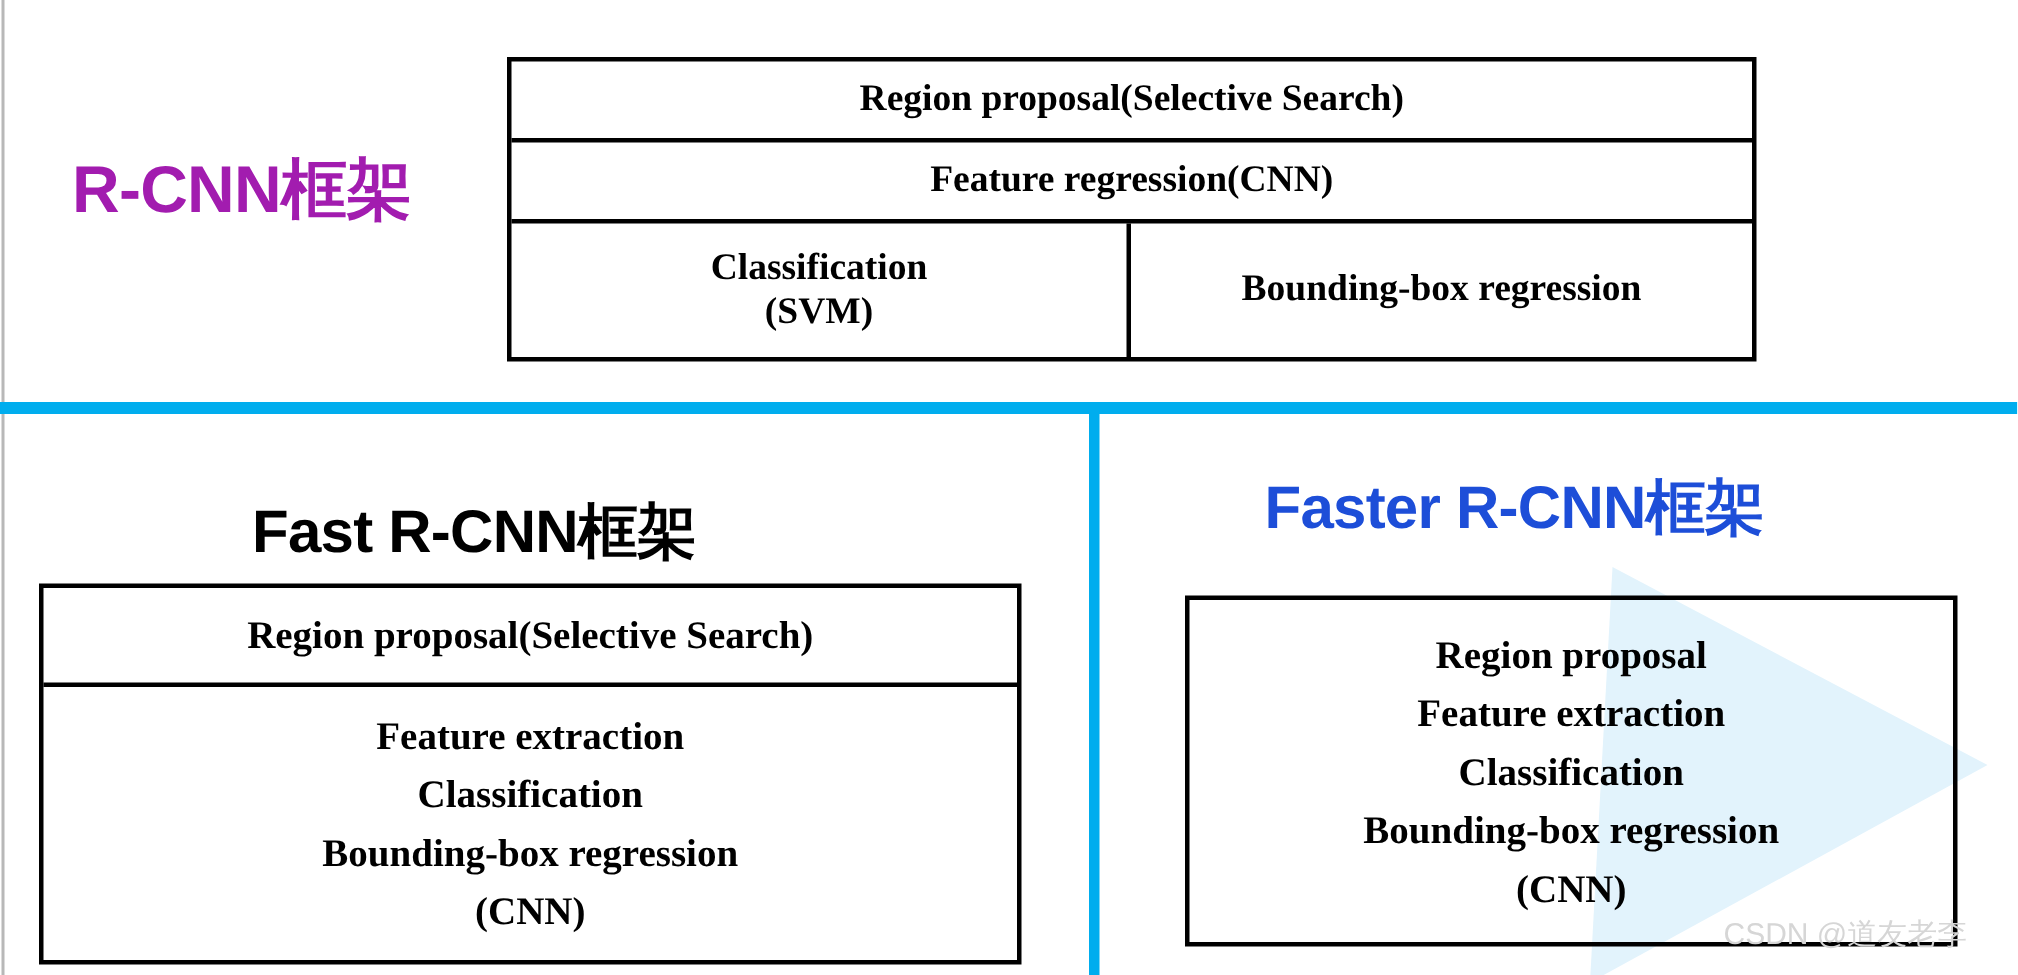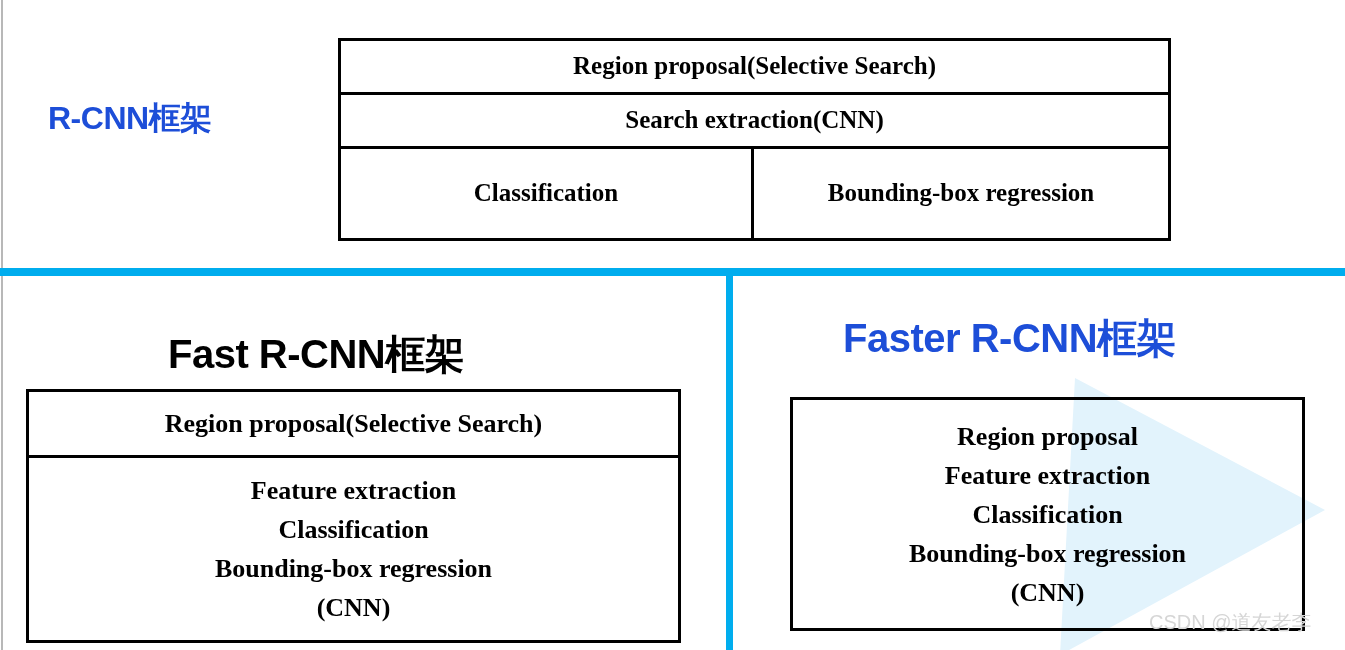--- a/index.html
+++ b/index.html
@@ -56,23 +56,23 @@
     width: 7px;
     height: 378px;
     background: #00ADEE;
   }
 
   
   .rcnn-title {
     position: absolute;
     left: 48px;
     top: 97px;
-    font-size: 32px;
-    font-weight: bold;
-    color: #1d4ed8;
+    font-size: 44px;
+    font-weight: bold;
+    color: #a21caf;
     letter-spacing: -0.5px;
     white-space: nowrap;
     text-align: center;
   }
 
   .rcnn-table {
     position: absolute;
     left: 338px;
     top: 38px;
     width: 833px;
@@ -207,26 +207,27 @@
     <polygon points="35,8 285,140 20,285" fill="#E2F3FC"></polygon>
   </svg>
 
   <div class="rcnn-title">R-CNN框架</div>
 
   <div class="rcnn-table">
     <div class="rcnn-row rcnn-row-1">
       <div class="rcnn-cell">Region proposal(Selective Search)</div>
     </div>
     <div class="rcnn-row rcnn-row-2">
-      <div class="rcnn-cell">Search extraction(CNN)</div>
+      <div class="rcnn-cell">Feature regression(CNN)</div>
     </div>
     <div class="rcnn-row rcnn-row-3">
       <div class="rcnn-cell rcnn-cell-left">
         <div>
           <div>Classification</div>
+          <div>(SVM)</div>
         </div>
       </div>
       <div class="rcnn-cell">
         <div>
           <div>Bounding-box regression</div>
         </div>
       </div>
     </div>
   </div>
 

